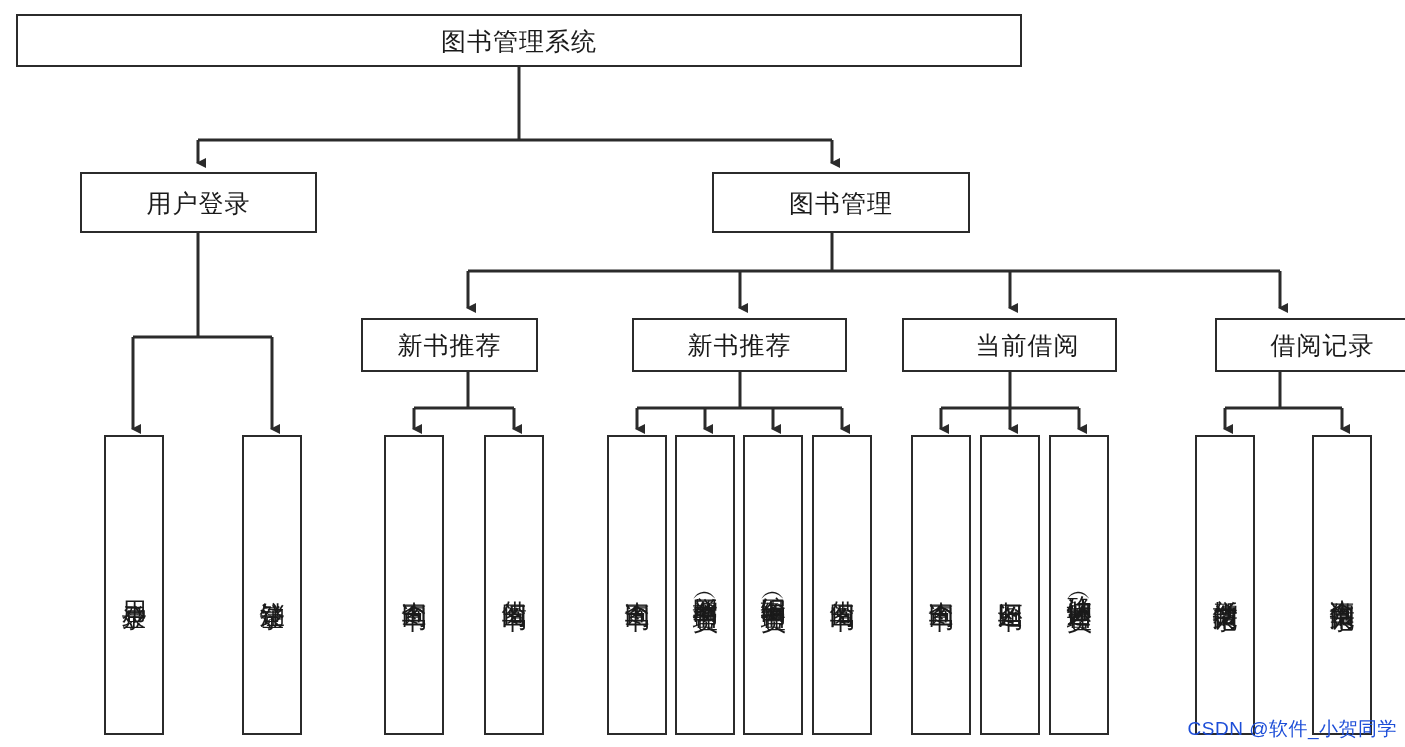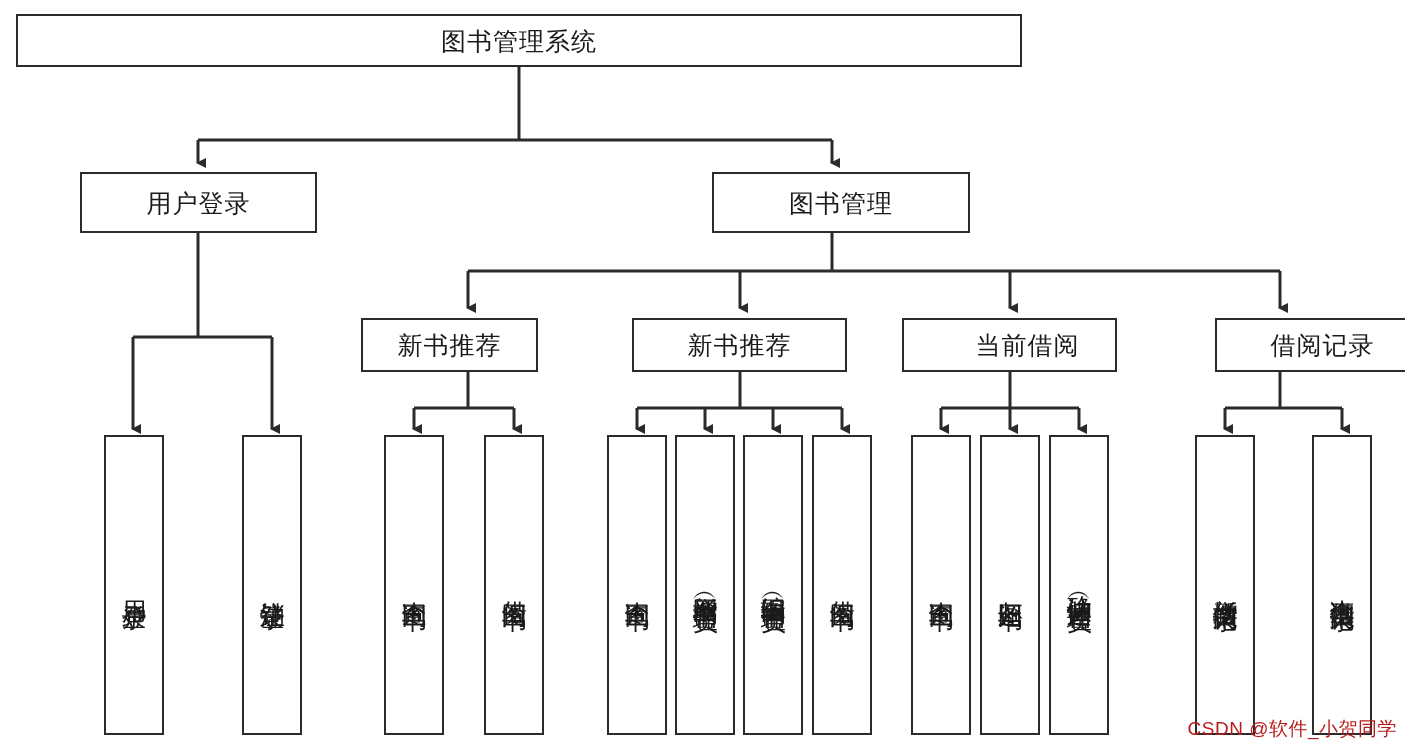--- a/index.html
+++ b/index.html
@@ -59,21 +59,21 @@
   }
   .node.vert .label {
     writing-mode: vertical-rl;
     text-orientation: upright;
   }
   #watermark {
     position: absolute;
     right: 8px;
     bottom: 5px;
     font-size: 19px;
-    color: #b91c1c;
+    color: #1d4ed8;
     letter-spacing: 0.5px;
     z-index: 5;
     white-space: nowrap;
   }
 </style>
 </head>
 <body>
 
 <div id="canvas">
 

